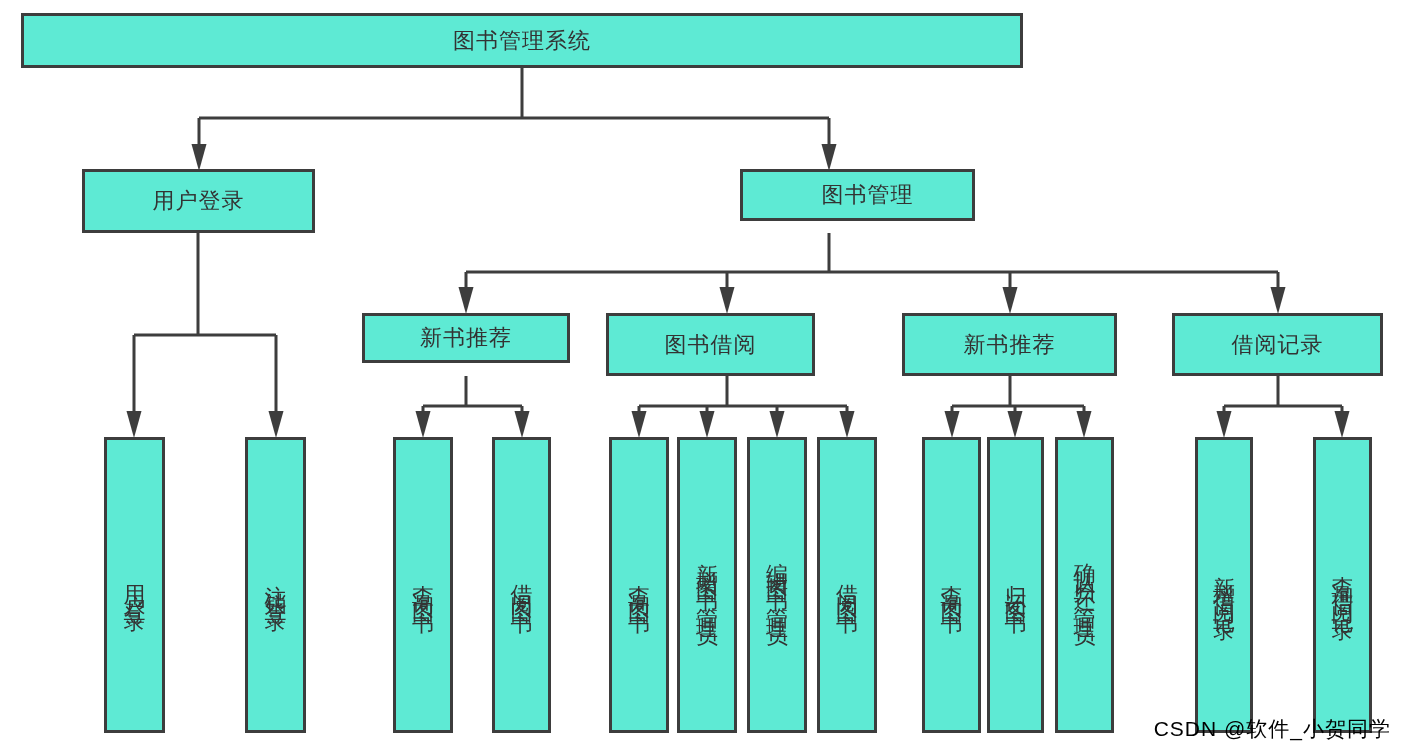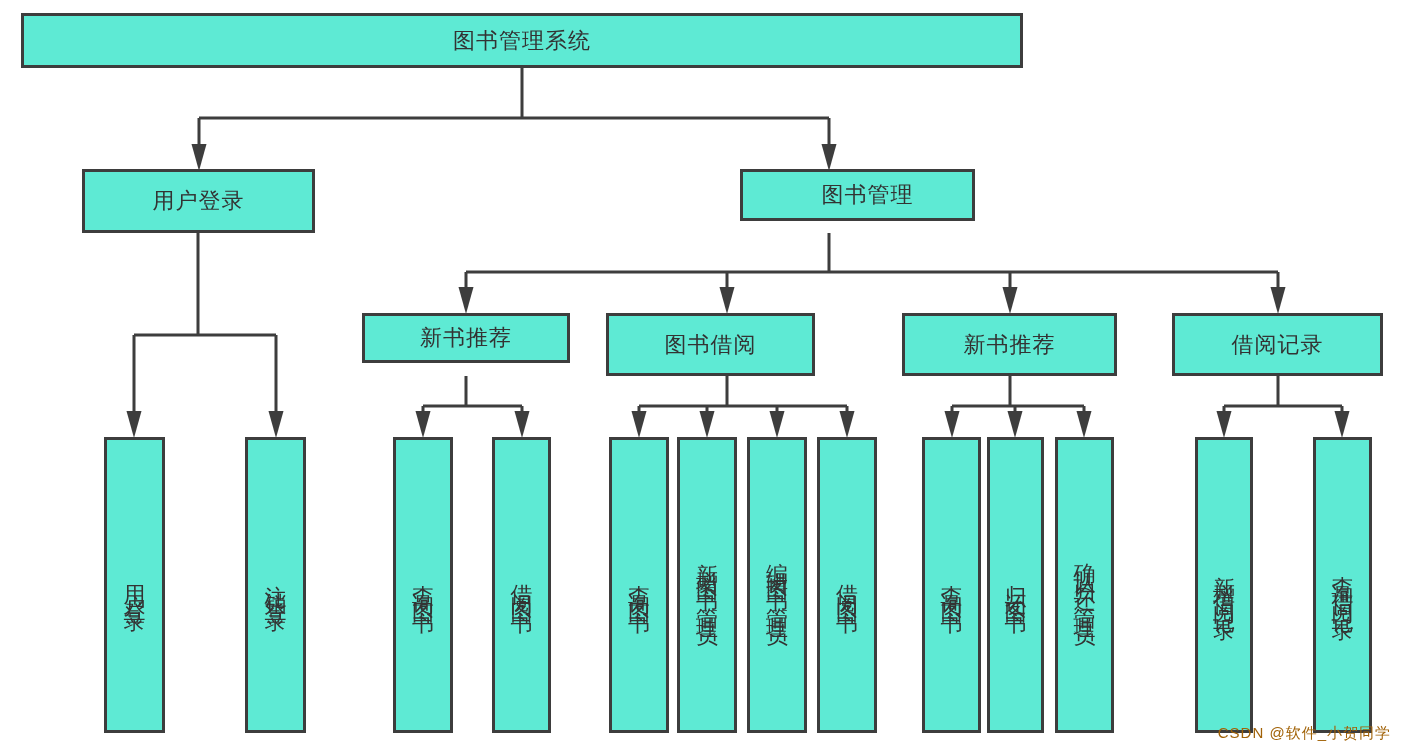--- a/index.html
+++ b/index.html
@@ -39,22 +39,22 @@
     writing-mode: vertical-rl;
     text-orientation: mixed;
     letter-spacing: 9px;
     line-height: 1;
     padding: 6px 0;
   }
   .watermark {
     position: absolute;
     right: 14px;
     bottom: 4px;
-    font-size: 15px;
-    color: #a16207;
+    font-size: 21px;
+    color: #000000;
     letter-spacing: 1px;
     white-space: nowrap;
   }
 </style>
 </head>
 <body>
 
 <div class="canvas">
 
   <svg class="connectors" viewBox="0 0 1405 747" xmlns="http://www.w3.org/2000/svg">

